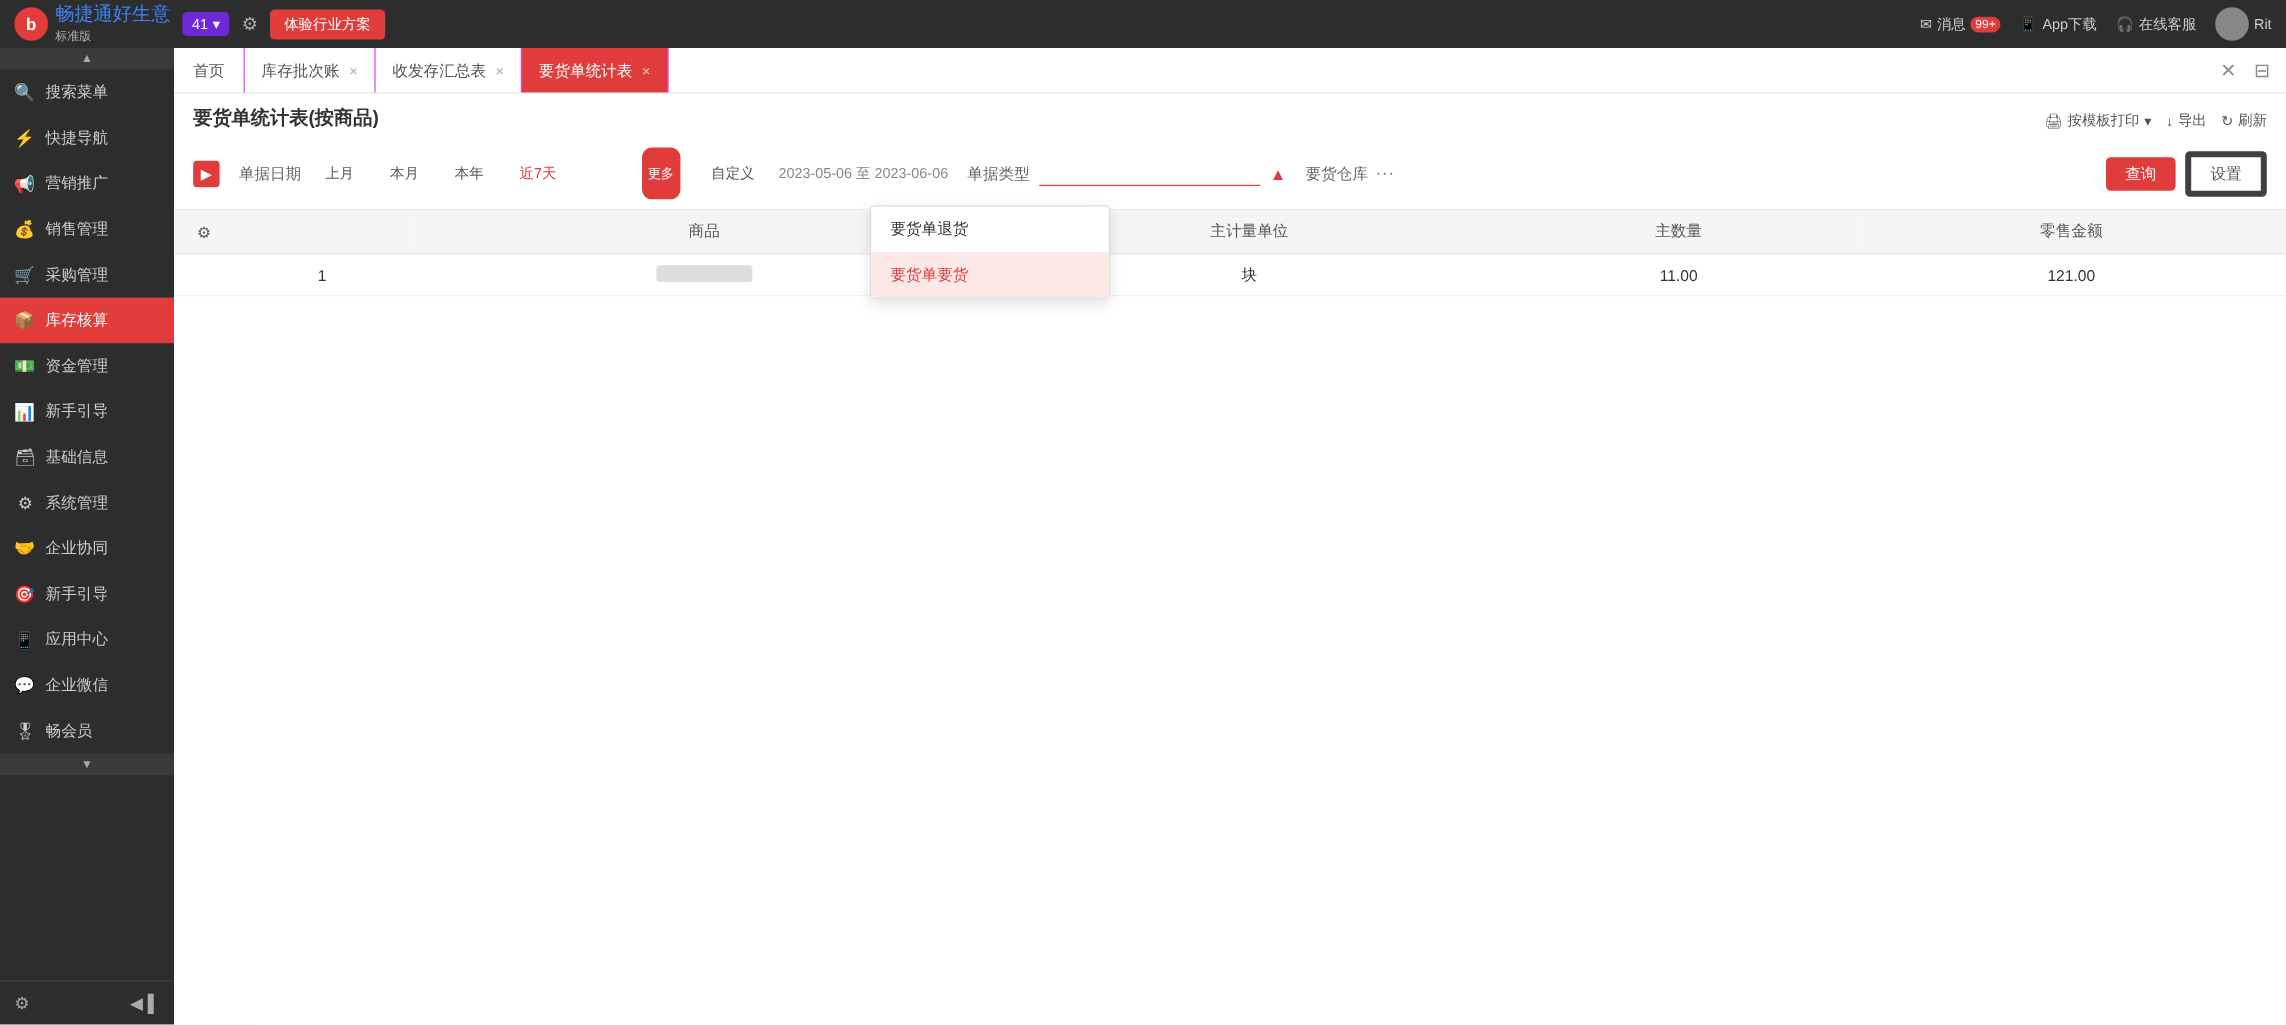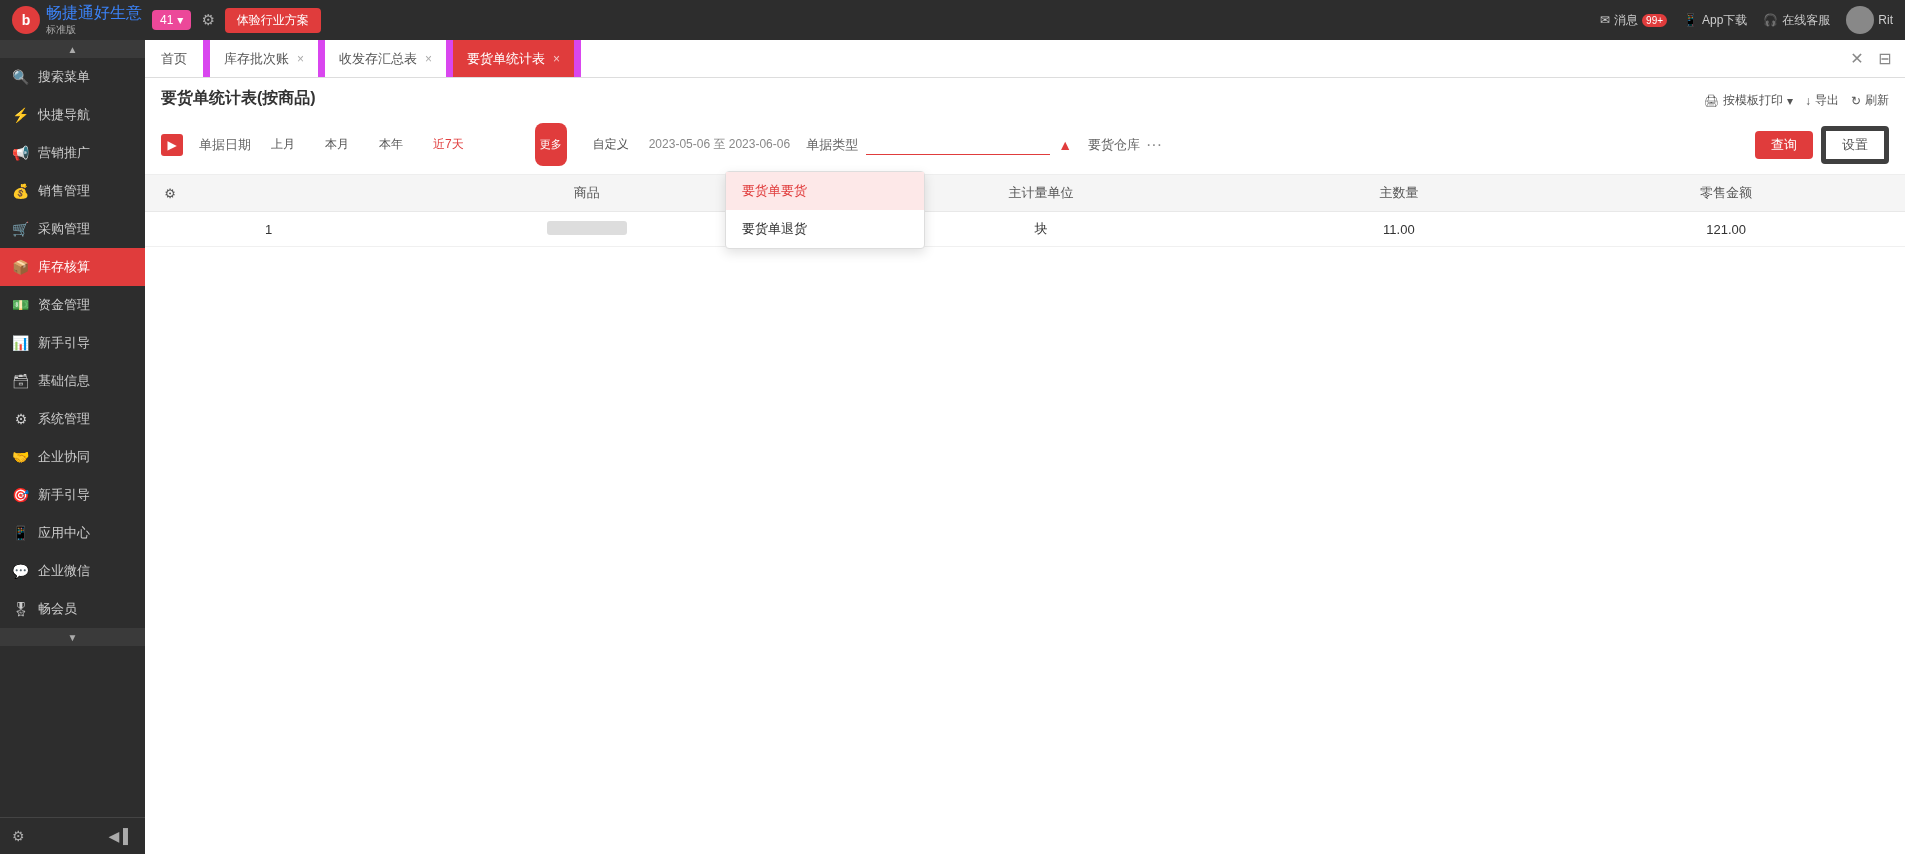--- a/index.html
+++ b/index.html
@@ -39,21 +39,21 @@
       font-weight: bold;
       font-size: 14px;
     }
     .logo-text { color: #3b82f6; font-size: 16px; line-height: 1.2; }
     .logo-sub { color: #aaa; font-size: 10px; }
 
     .company-selector {
       display: flex;
       align-items: center;
       gap: 4px;
-      background: #ec4899;
+      background: #6d28d9;
       border-radius: 4px;
       padding: 3px 8px;
       color: #fff;
       font-size: 12px;
       cursor: pointer;
     }
 
     .trial-btn {
       background: #e03c3c;
       color: #fff;
@@ -169,21 +169,21 @@
       border-bottom: 1px solid #ddd;
       flex-shrink: 0;
       padding-left: 0;
     }
     .tab-item {
       display: flex;
       align-items: center;
       gap: 4px;
       padding: 0 14px;
       height: 100%;
-      border-right: 7px solid #d946ef;
+      border-right: 1px solid #d946ef;
       cursor: pointer;
       font-size: 13px;
       color: #555;
       white-space: nowrap;
     }
     .tab-item:first-child { padding: 0 16px; }
     .tab-item.active {
       background: #e03c3c;
       color: #fff;
     }
@@ -632,25 +632,25 @@
             <span class="warehouse-more">···</span>
           </div>
 
           <div class="filter-actions">
             <button class="btn-query">查询</button>
             <button class="btn-settings">设置</button>
           </div>
         </div>
 
         <div class="dropdown-popup">
+          <div class="dropdown-item">
+            <span>要货单退货</span>
+          </div>
           <div class="dropdown-item selected">
             <span>要货单要货</span>
-          </div>
-          <div class="dropdown-item">
-            <span>要货单退货</span>
           </div>
         </div>
       </div>
 
       <div class="table-container">
         <table>
           <thead>
             <tr>
               <th>
                 <span>⚙</span>

